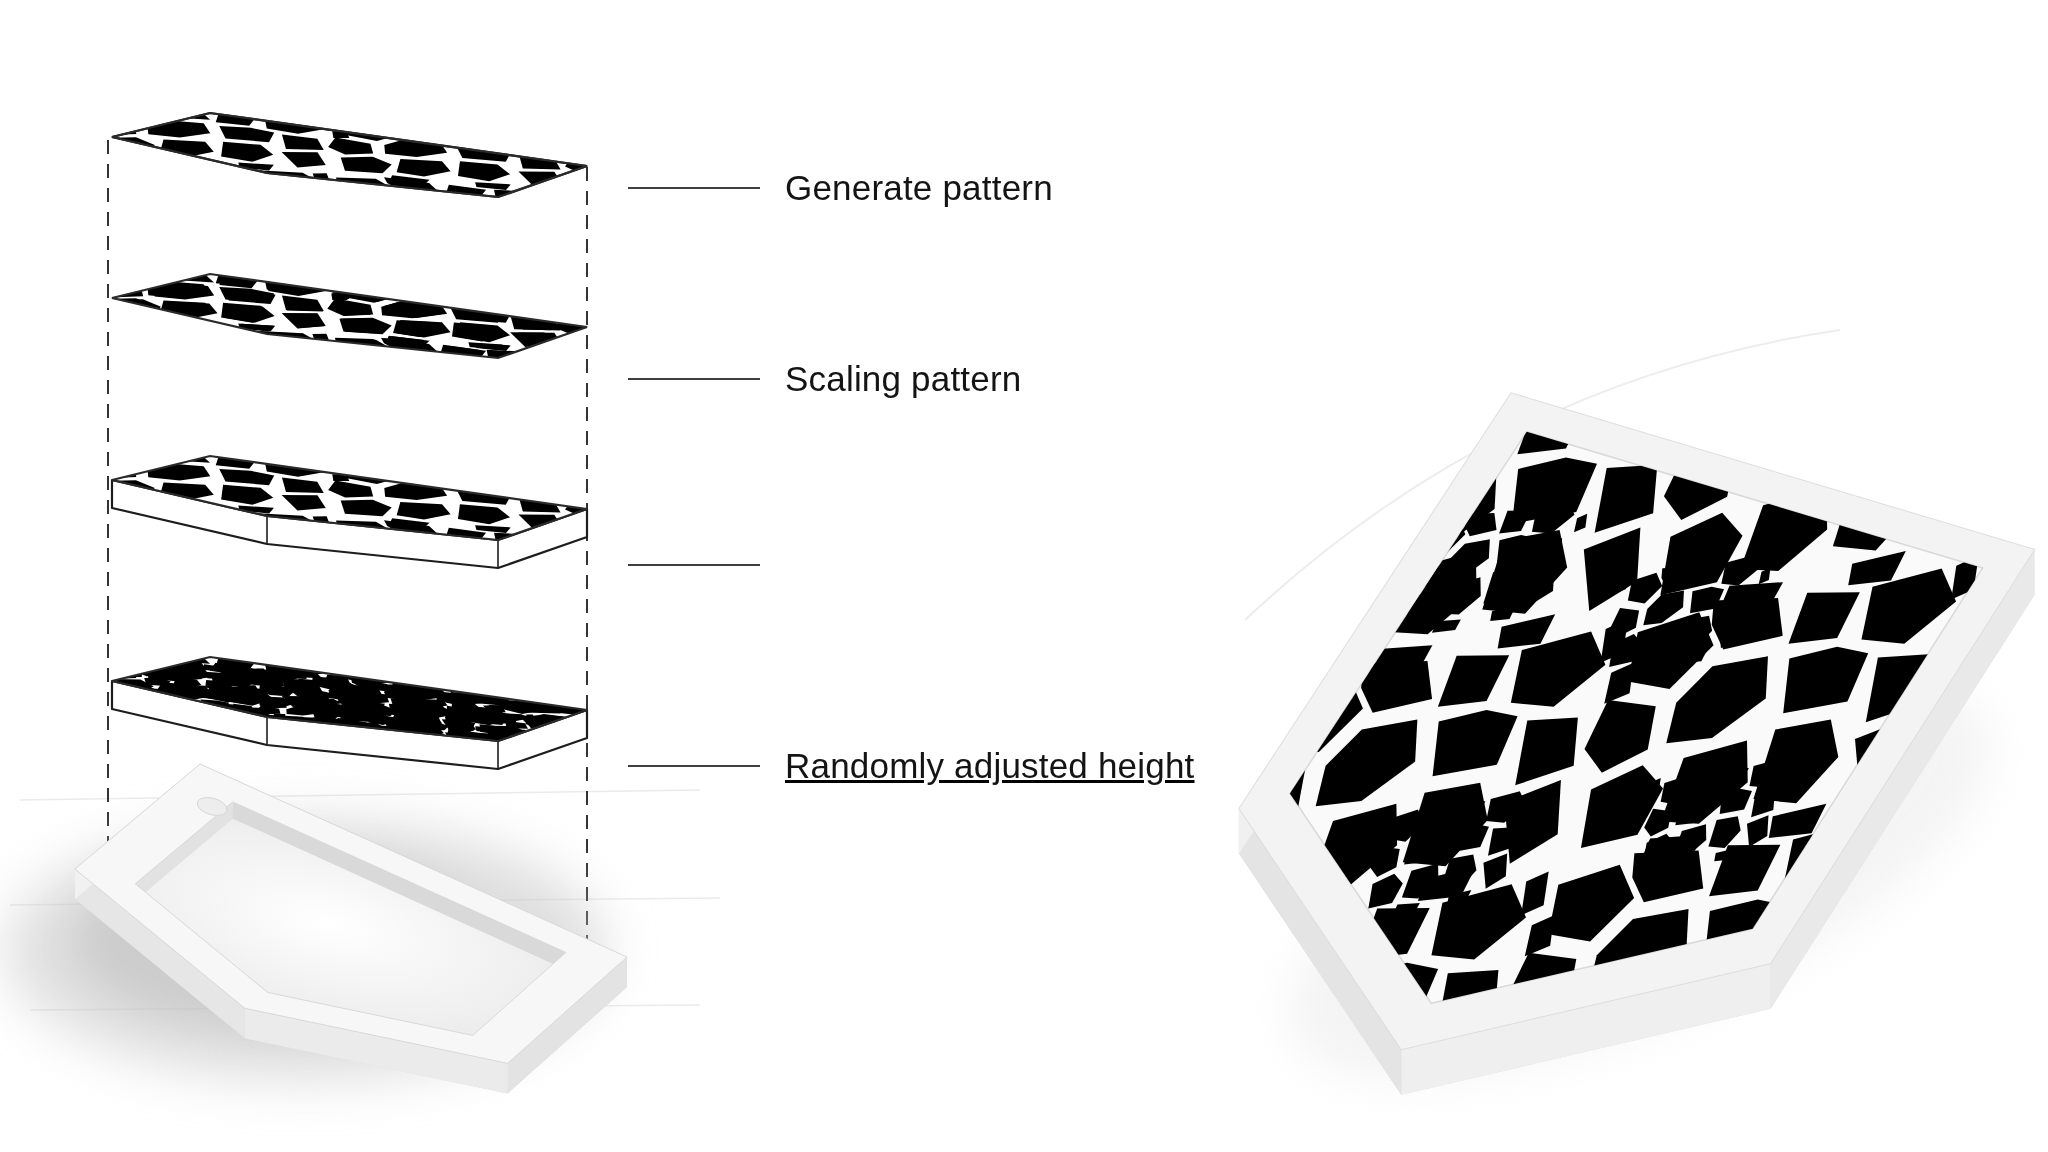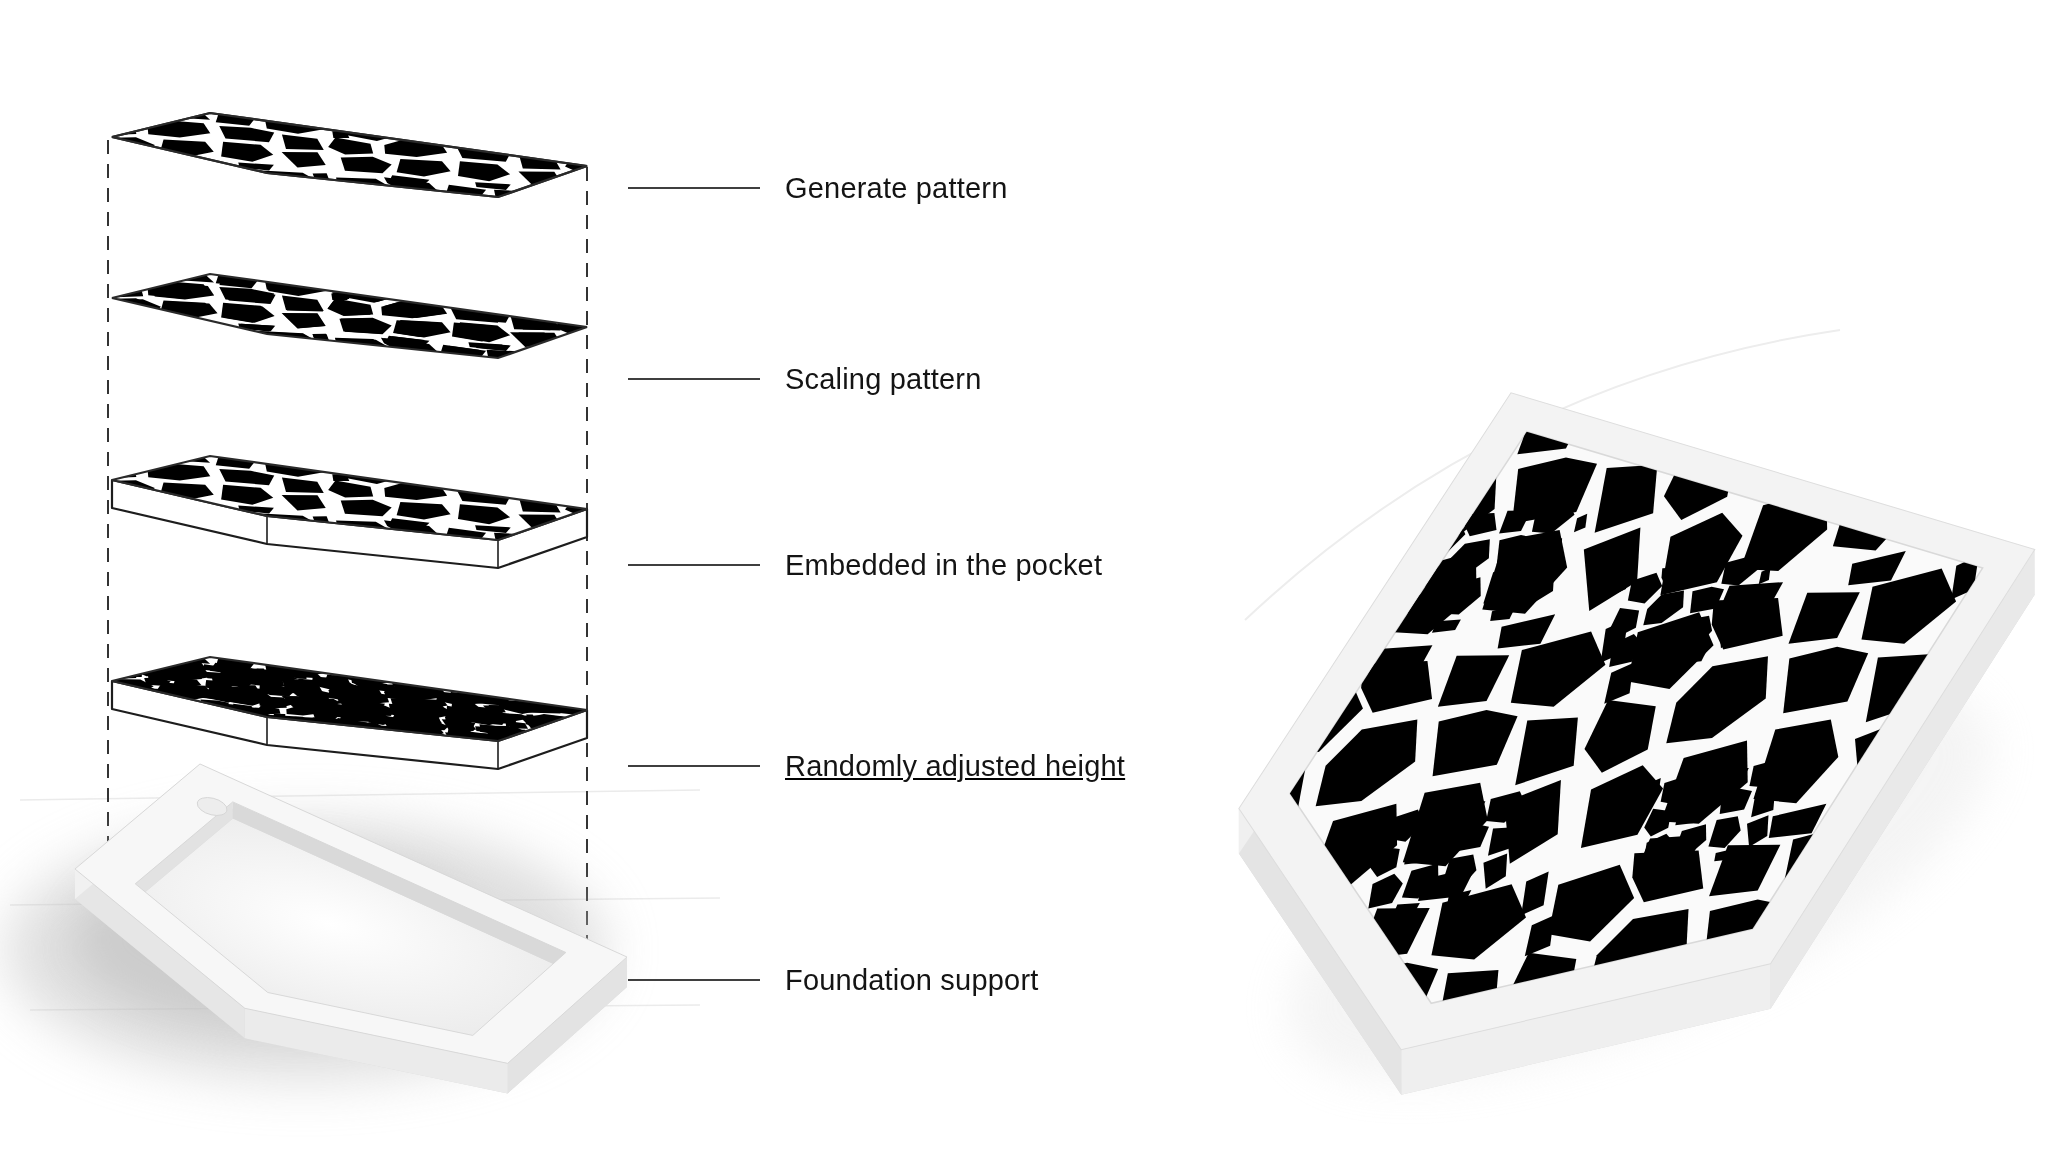--- a/index.html
+++ b/index.html
@@ -1,21 +1,21 @@
 <!DOCTYPE html>
 <html><head>
 <meta charset="utf-8">
 <style>
   html,body{margin:0;padding:0;background:#ffffff;}
   body{width:2048px;height:1152px;position:relative;overflow:hidden;
        font-family:"Liberation Sans", sans-serif;}
   .stage{position:absolute;inset:0;}
   .step-row{position:absolute;display:flex;align-items:center;height:40px;}
   .leader{width:132px;height:2px;background:#3f3f3f;margin-right:25px;flex:0 0 auto;}
-  .lbl{font-size:29px;color:#141414;letter-spacing:0.2px;white-space:nowrap;}
+  .lbl{font-size:35px;color:#141414;letter-spacing:0.2px;white-space:nowrap;}
   svg{position:absolute;left:0;top:0;}
   .outline-nofill{fill:none;stroke:#2a2a2a;stroke-width:2.2;}
   .slabside{fill:#ffffff;stroke:#1d1d1d;stroke-width:2.2;stroke-linejoin:round;}
   .seam{stroke:#1d1d1d;stroke-width:1.6;}
   .dash{stroke:#333333;stroke-width:2;stroke-dasharray:14 10;fill:none;}
   .groundline{stroke:#ebebeb;stroke-width:1.5;}
 </style>
 </head>
 <body>
 
@@ -186,24 +186,19 @@
 <div class="step-row" style="left:628px;top:168px;">
   <div class="leader"></div>
   <span class="lbl">Generate pattern</span>
 </div>
 <div class="step-row" style="left:628px;top:359px;">
   <div class="leader"></div>
   <span class="lbl">Scaling pattern</span>
 </div>
 <div class="step-row" style="left:628px;top:545px;">
   <div class="leader"></div>
-  <span class="lbl">Embedded in the pocket</span>
 </div>
 <div class="step-row" style="left:628px;top:746px;text-decoration:underline;">
   <div class="leader"></div>
   <span class="lbl">Randomly adjusted height</span>
 </div>
-<div class="step-row" style="left:628px;top:960px;">
-  <div class="leader"></div>
-  <span class="lbl">Foundation support</span>
-</div>
 
 </div>
 
 </body></html>

